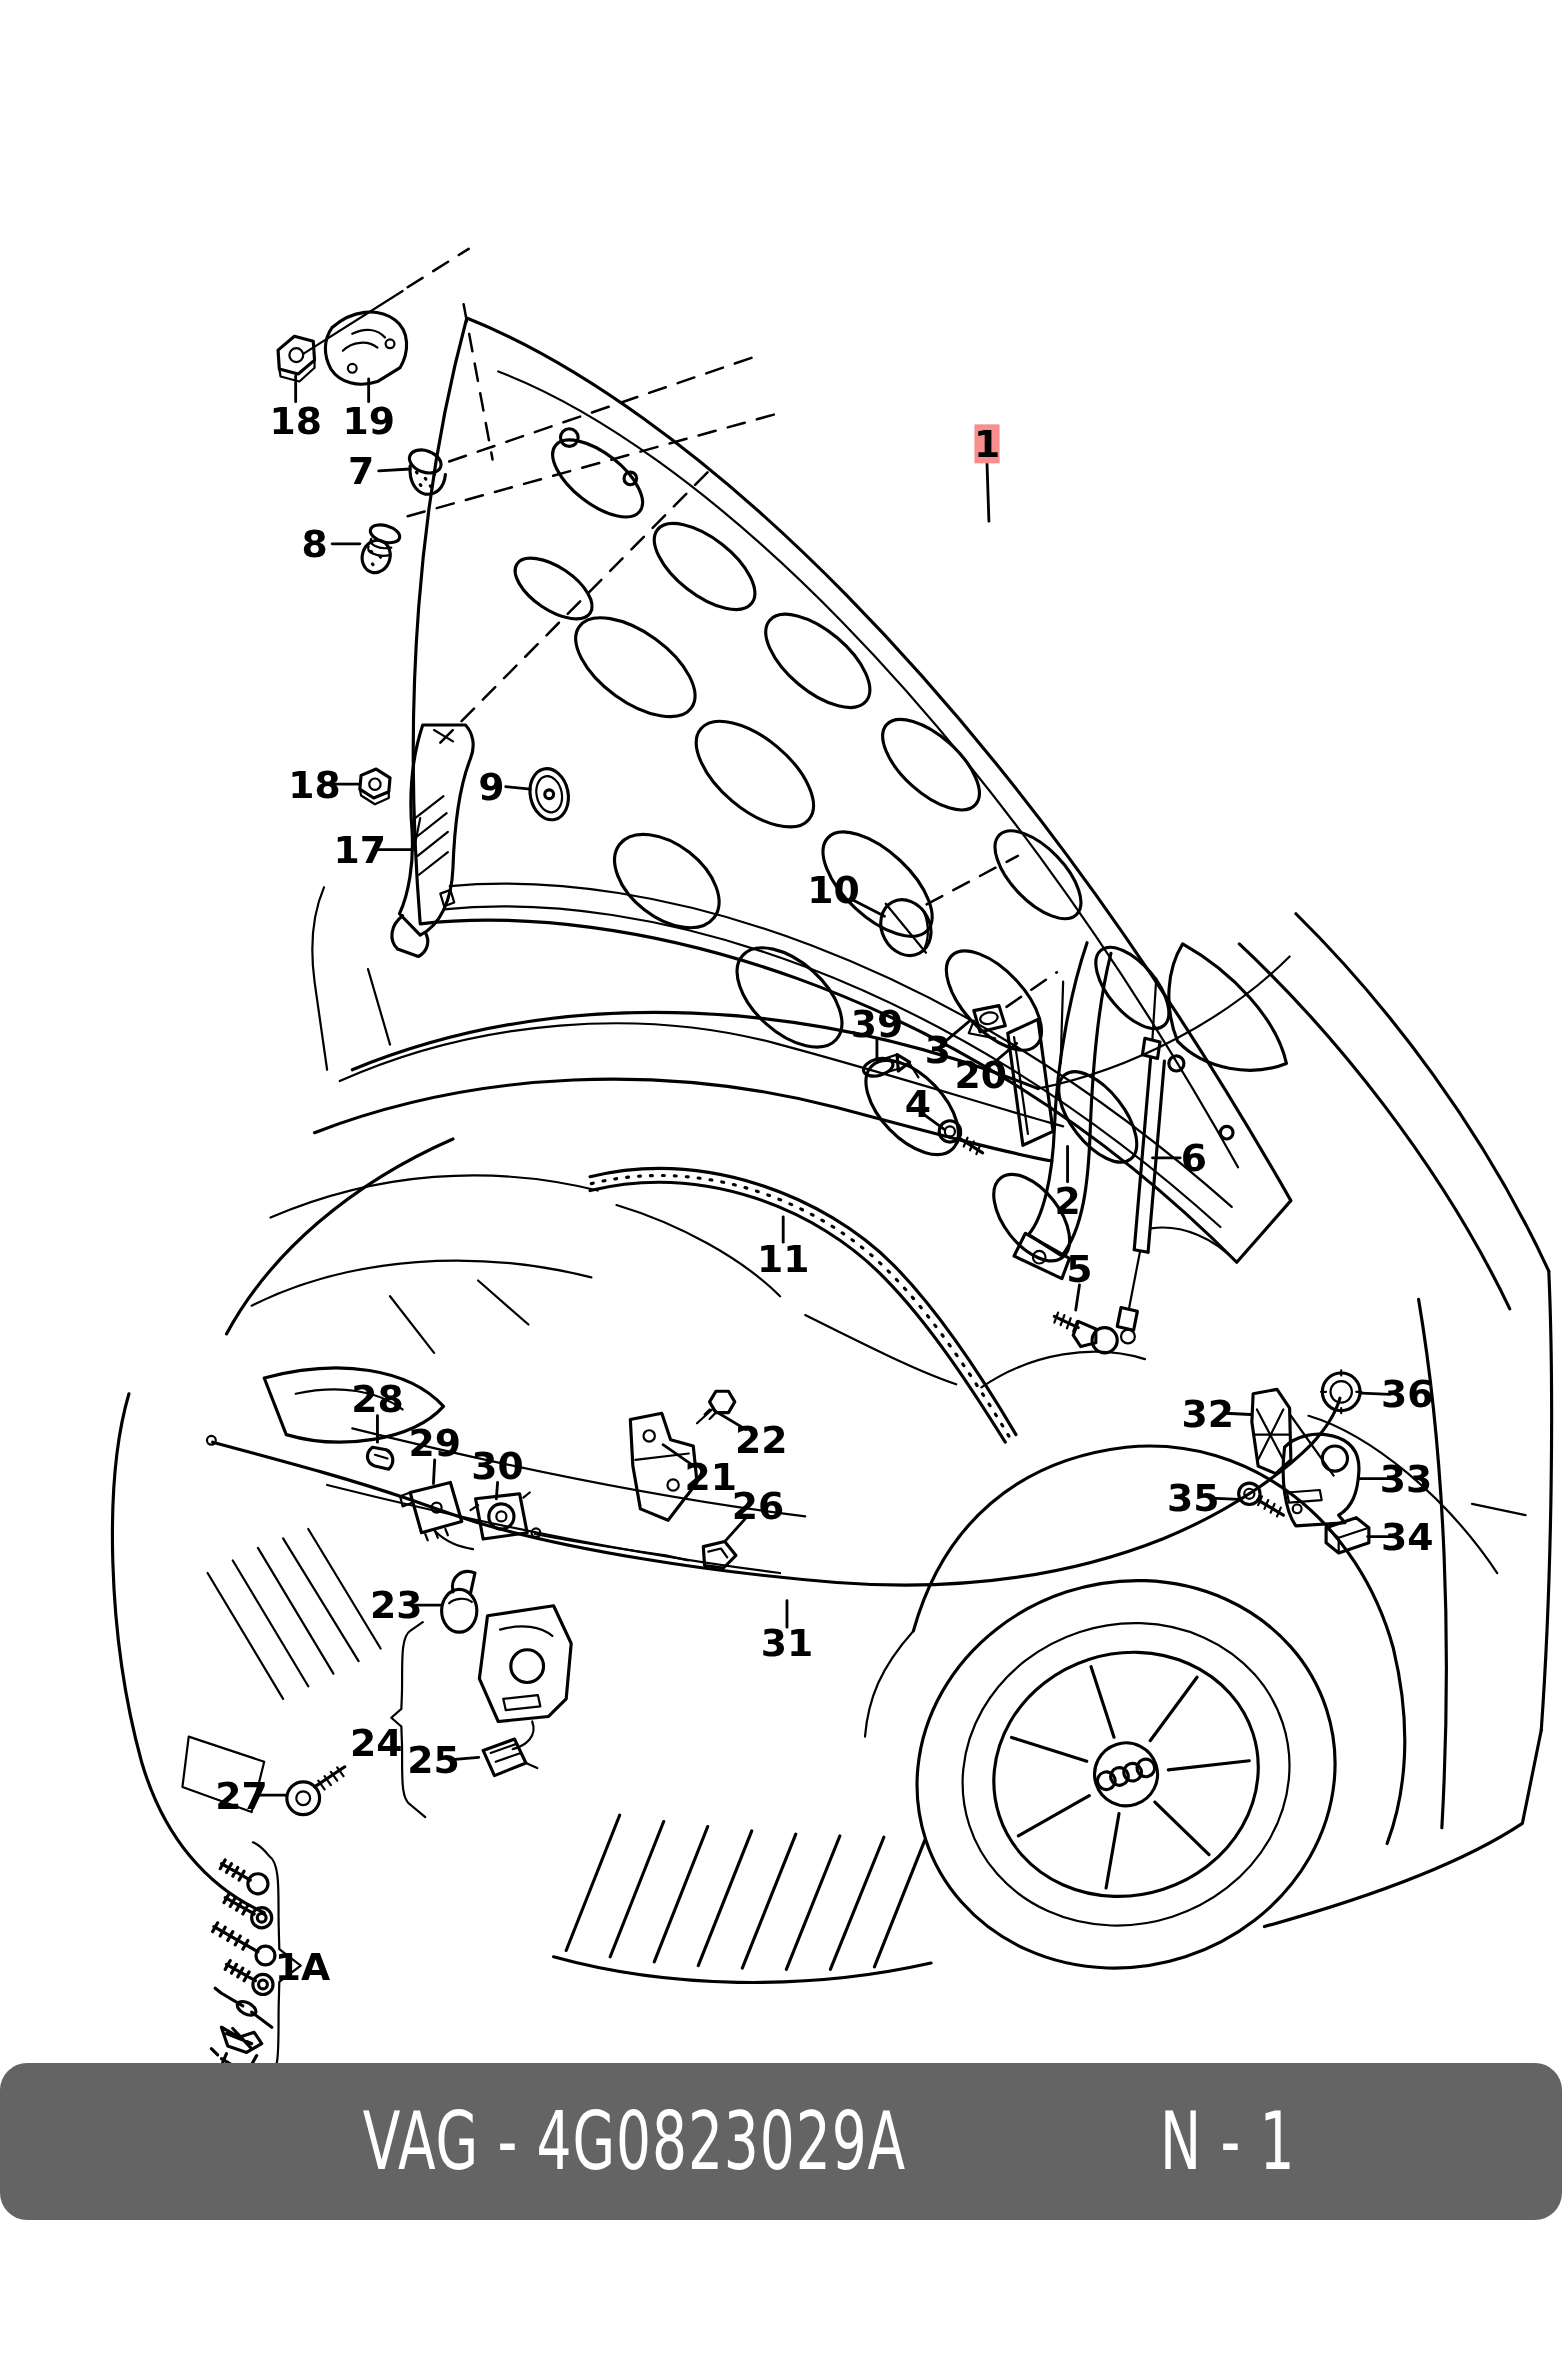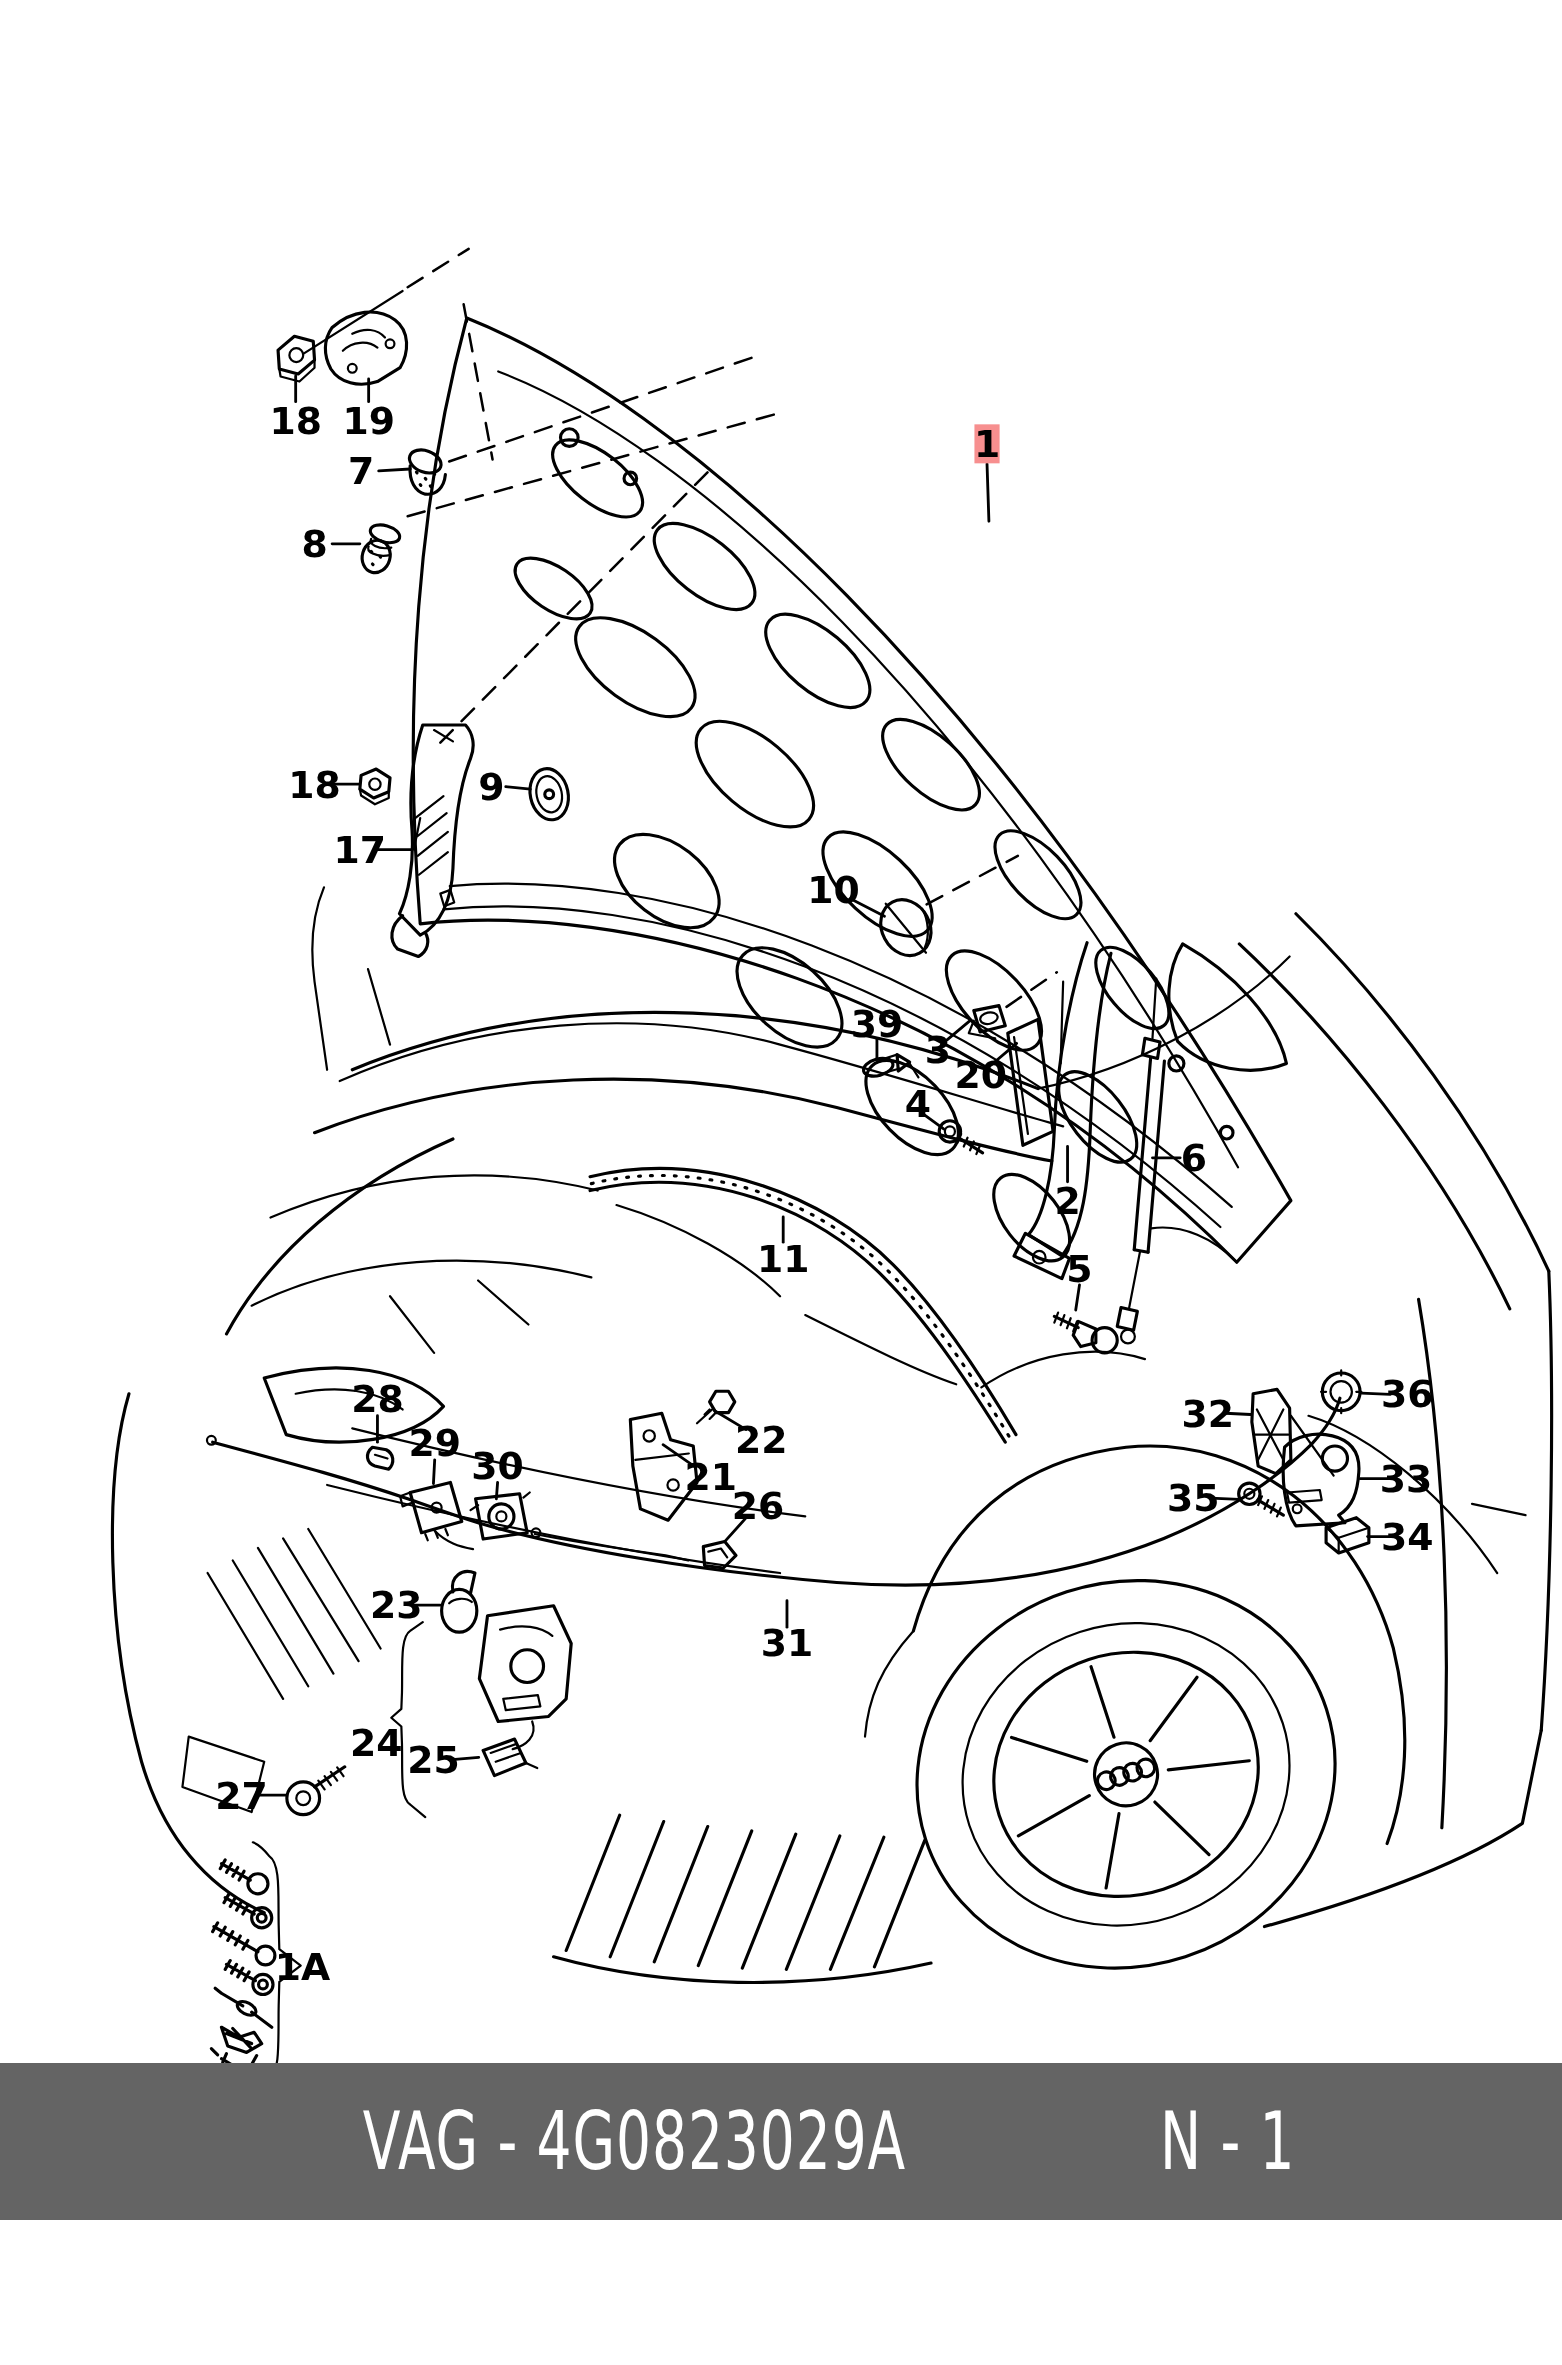--- a/index.html
+++ b/index.html
@@ -9,21 +9,21 @@
   svg#diagram path, svg#diagram line, svg#diagram ellipse, svg#diagram circle, svg#diagram polyline{
       fill:none;stroke:#000;stroke-width:5;stroke-linecap:round;stroke-linejoin:round;}
   svg#diagram .thin{stroke-width:3.5;}
   svg#diagram .dash{stroke-width:4;stroke-dasharray:28 20;}
   svg#diagram .dots{stroke-width:5;stroke-dasharray:3 16;}
   svg#diagram .leader{stroke-width:4.5;}
   svg#diagram text.callout{font-family:"DejaVu Sans","Liberation Sans",sans-serif;
       font-size:60px;font-weight:600;fill:#000;stroke:none;text-anchor:middle;}
   svg#diagram rect.hl{stroke:none;}
   .footer{position:absolute;left:0;bottom:0;width:1562px;height:157px;
-      display:flex;align-items:center;justify-content:center;gap:94px;}
+      display:flex;align-items:center;justify-content:center;gap:94px;border-radius:27px;}
   .footer .ftxt{display:inline-block;font-size:81px;font-weight:400;line-height:1;
       transform:scaleX(0.68);transform-origin:center;white-space:nowrap;letter-spacing:1.3px;}
 </style>
 </head>
 <body>
 
 <div class="page">
 
 <svg id="diagram" width="1562" height="2366" viewBox="0 0 2483 3760">
 

